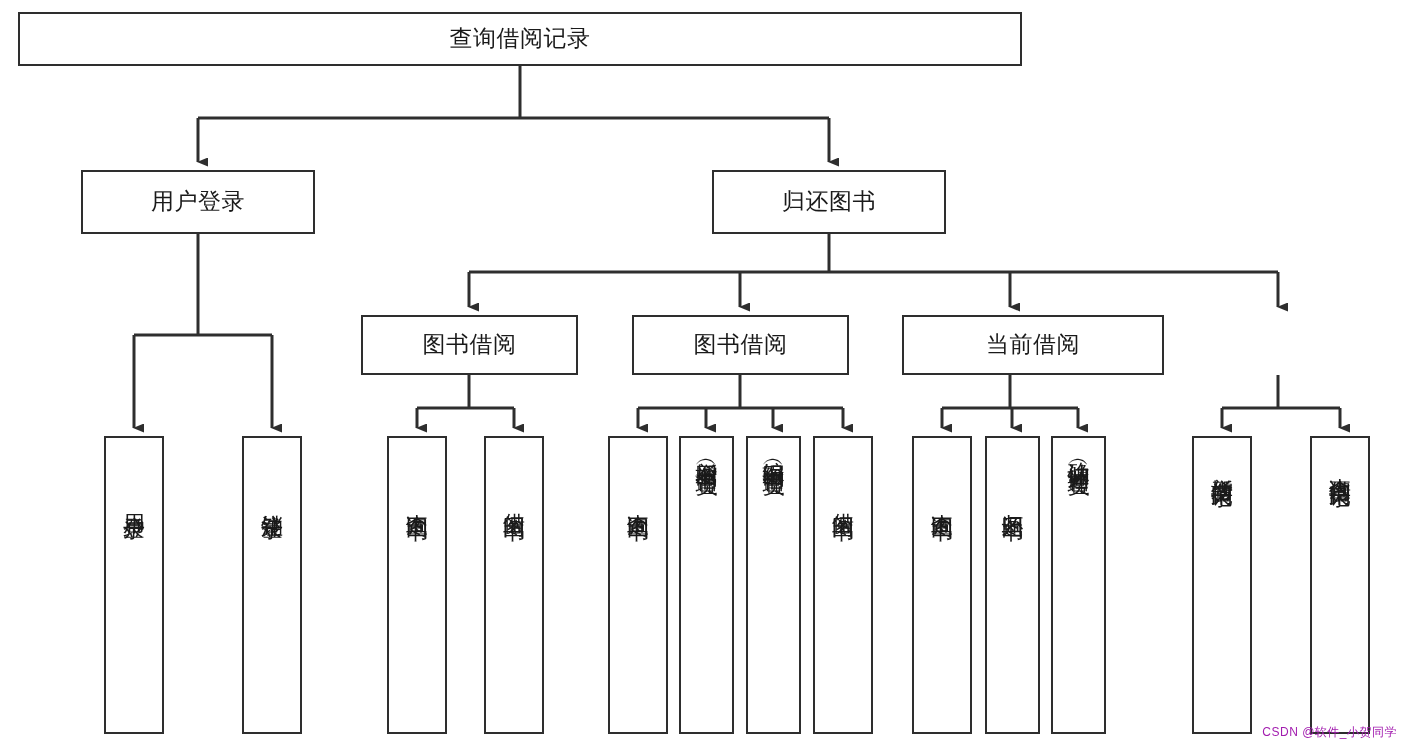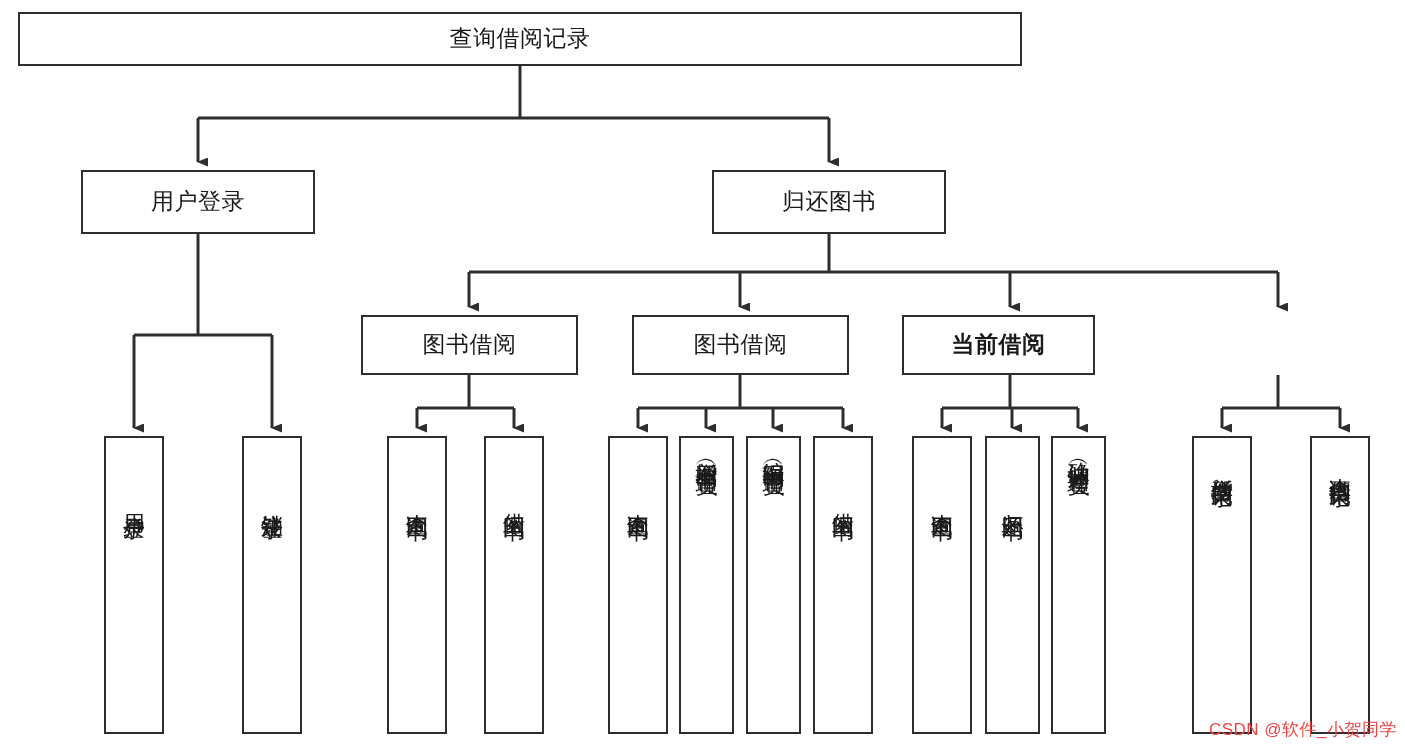--- a/index.html
+++ b/index.html
@@ -59,22 +59,22 @@
     text-orientation: upright;
     font-size: 22px;
     letter-spacing: 2px;
     line-height: 1;
     white-space: nowrap;
   }
   .watermark {
     position: absolute;
     right: 8px;
     bottom: 6px;
-    font-size: 17px;
-    color: #ef4444;
+    font-size: 12px;
+    color: #a21caf;
     letter-spacing: 0.5px;
     white-space: nowrap;
     pointer-events: none;
   }
 </style>
 </head>
 <body>
 
 <div id="diagram-root">
 
@@ -140,21 +140,21 @@
   <div class="node-box h-node" style="left:712px; top:170px; width:234px; height:64px;">
     <span class="node-label">归还图书</span>
   </div>
 
   <div class="node-box h-node" style="left:361px; top:315px; width:217px; height:60px;">
     <span class="node-label">图书借阅</span>
   </div>
   <div class="node-box h-node" style="left:632px; top:315px; width:217px; height:60px;">
     <span class="node-label">图书借阅</span>
   </div>
-  <div class="node-box h-node" style="left:902px; top:315px; width:193px; height:60px;font-weight:bold;">
+  <div class="node-box h-node" style="left:902px; top:315px; width:262px; height:60px;">
     <span class="node-label">当前借阅</span>
   </div>
 
   <div class="node-box v-node" style="left:104px; top:436px; width:60px; height:298px; padding-top:58px;">
     <span class="node-label">用户登录</span>
   </div>
   <div class="node-box v-node" style="left:242px; top:436px; width:60px; height:298px; padding-top:58px;">
     <span class="node-label">注销登录</span>
   </div>
 

